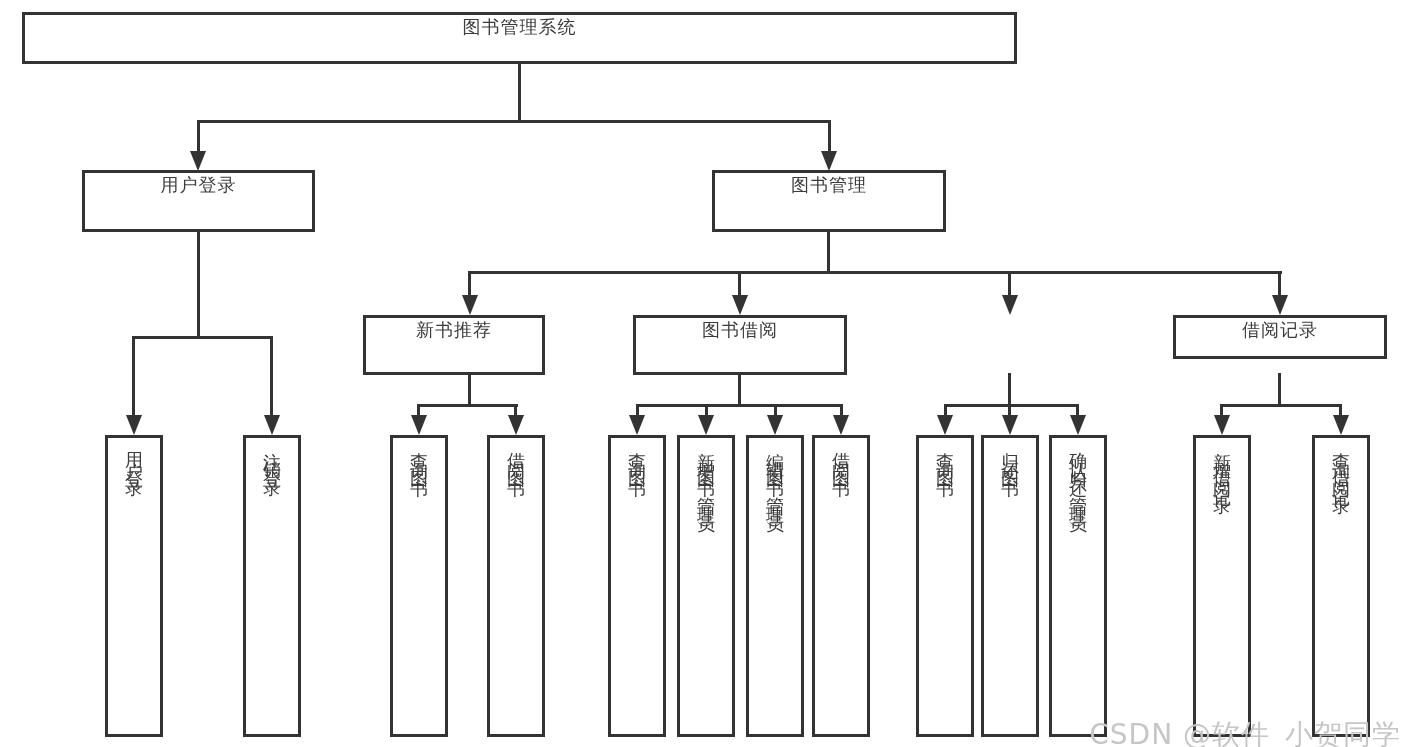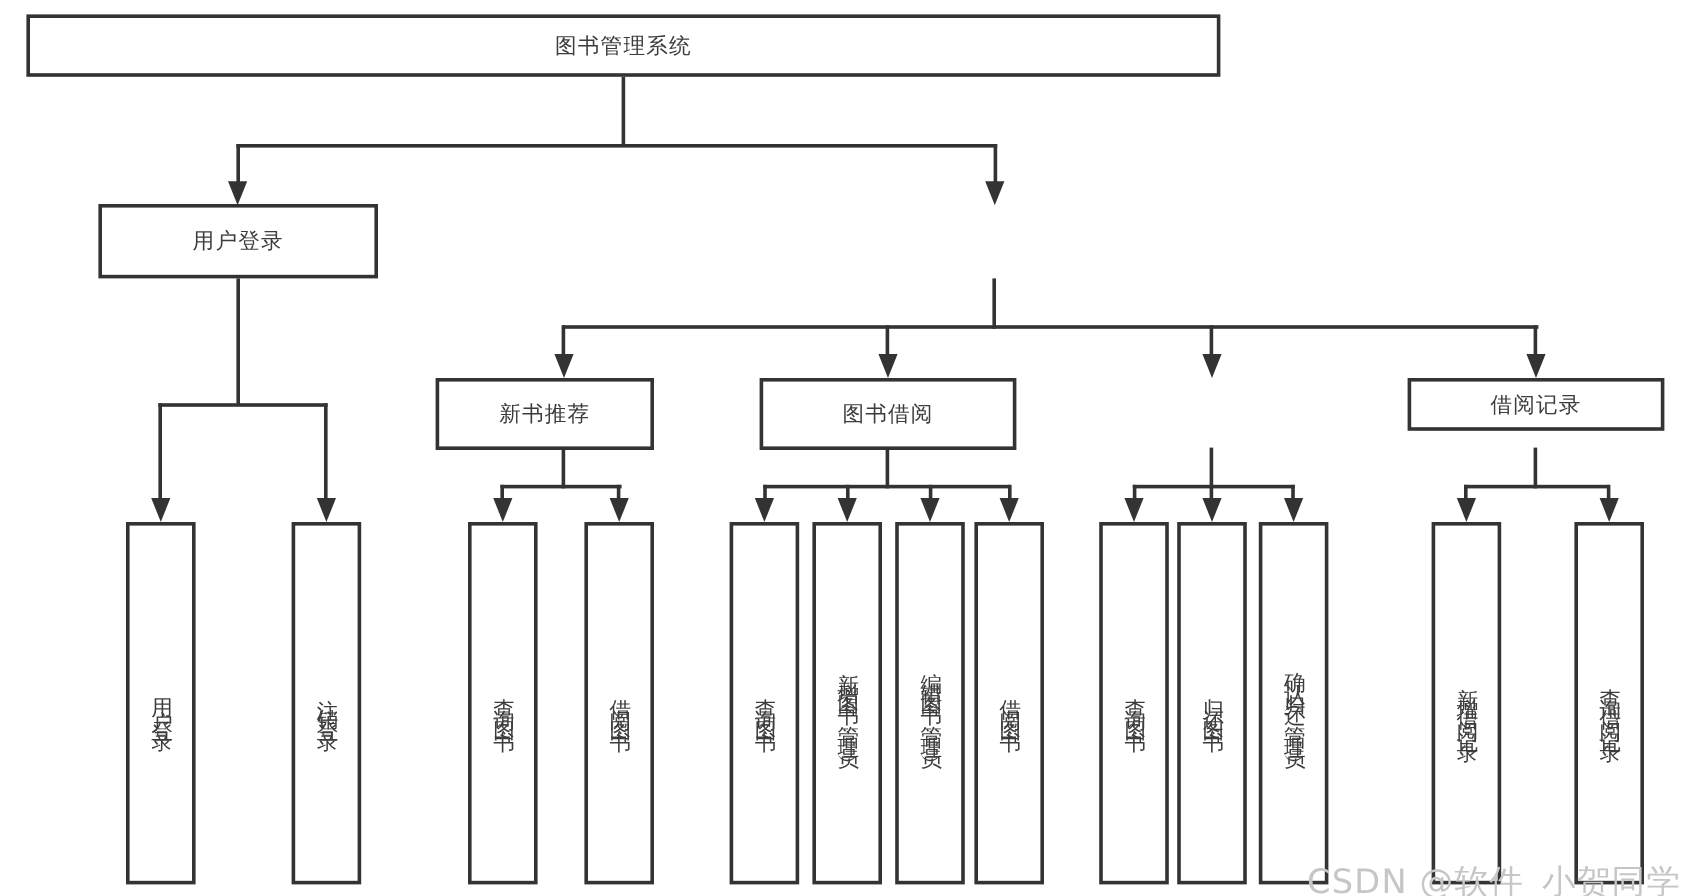--- a/index.html
+++ b/index.html
@@ -2,21 +2,21 @@
 <html><head>
 <meta charset="utf-8">
 <style>
   html,body{margin:0;padding:0;background:#ffffff;}
   #canvas{
     position:relative;width:1405px;height:747px;background:#ffffff;overflow:hidden;
     font-family:"DejaVu Sans","Liberation Sans",sans-serif;color:#3c3c3c;
   }
   .box{
     position:absolute;box-sizing:border-box;background:#ffffff;
-    border:3px solid #333333;display:flex;align-items:center;justify-content:center;
+    border:3px solid #333333;display:flex;justify-content:center;
   }
   .box.h span{font-size:18px;letter-spacing:1px;white-space:nowrap;}
   .box.v{width:58px;top:435px;height:302px;}
   .box.v span{
     writing-mode:vertical-rl;text-orientation:mixed;
     font-size:18px;letter-spacing:9px;line-height:1;white-space:nowrap;
   }
   .vline{position:absolute;width:3px;background:#333333;}
   .hline{position:absolute;height:3px;background:#333333;}
   .arrow{
@@ -40,20 +40,23 @@
 
   <div class="vline" style="left:518px;top:64px;height:58px"></div>
   <div class="hline" style="left:197px;top:120px;width:634px"></div>
   <div class="vline" style="left:197px;top:120px;height:34px"></div>
   <div class="arrow" style="left:190px;top:151px"></div>
   <div class="vline" style="left:828px;top:120px;height:34px"></div>
   <div class="arrow" style="left:821px;top:151px"></div>
 
   <div class="box h" style="left:82px;top:170px;width:233px;height:62px">
     <span>用户登录</span>
+  </div>
+  <div class="box h" style="left:712px;top:170px;width:234px;height:62px">
+    <span>图书管理</span>
   </div>
 
   <div class="vline" style="left:197px;top:232px;height:106px"></div>
   <div class="hline" style="left:132px;top:336px;width:141px"></div>
   <div class="vline" style="left:132px;top:336px;height:82px"></div>
   <div class="arrow" style="left:126px;top:415px"></div>
   <div class="vline" style="left:270px;top:336px;height:82px"></div>
   <div class="arrow" style="left:264px;top:415px"></div>
 
   <div class="vline" style="left:827px;top:232px;height:42px"></div>

